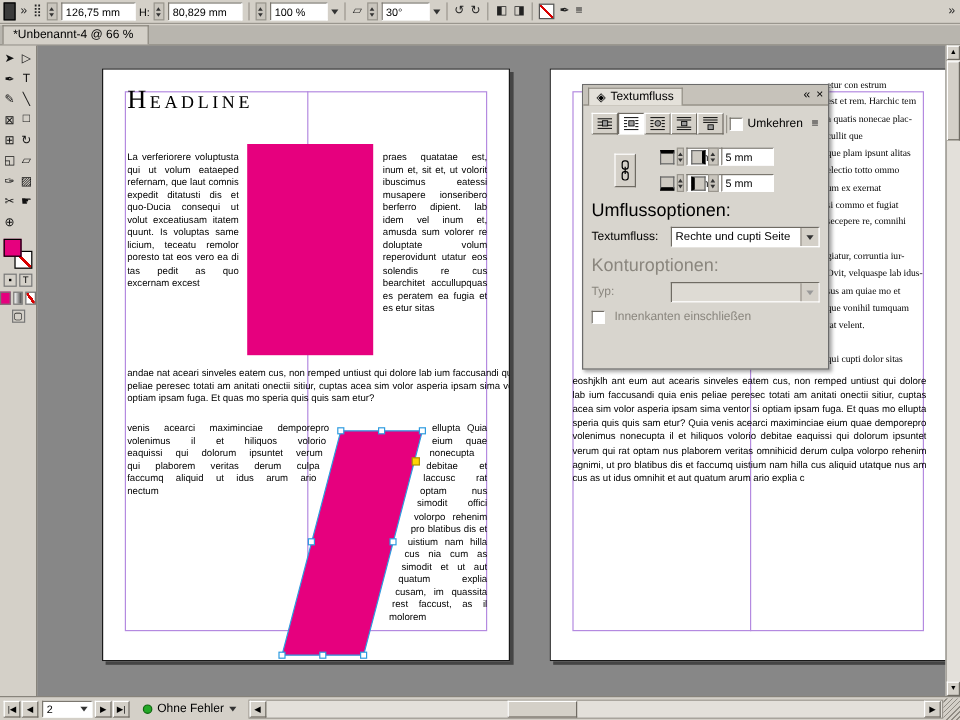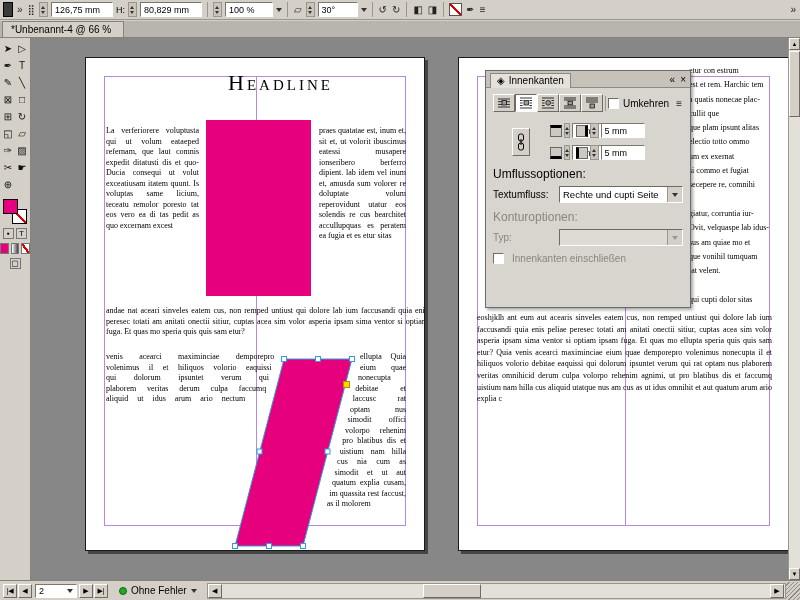--- a/index.html
+++ b/index.html
@@ -37,22 +37,22 @@
 .mini.grad{background:linear-gradient(90deg,#fff,#444)}
 .mini.none{background:linear-gradient(to top right,#fff 40%,#d80000 40%,#d80000 60%,#fff 60%)}
 
 
 #canvas{position:absolute;left:31px;top:38px;width:757px;height:542px;background:#878787;overflow:hidden}
 .page{position:absolute;top:19px;width:340px;height:494px;background:#fff;border:1px solid #1a1a1a;box-shadow:3px 3px 0 rgba(15,15,15,.55);overflow:hidden}
 #page-left{left:54px}
 #page-right{left:427px;width:331px}
 .mg{position:absolute;inset:18px 18px 24px 18px;border:1px solid var(--guide,#b48ae0)}
 .cg{position:absolute;top:18px;bottom:24px;width:1px;background:var(--guide,#b48ae0)}
-.headline{position:absolute;left:20px;top:12px;width:349px;text-align:center;font-family:"Liberation Serif",serif;font-variant:small-caps;font-size:22px;letter-spacing:3px}
-.doc{position:absolute;font-family:Liberation Serif, serif;font-size:8px;line-height:10.5px;text-align:justify;overflow:hidden}
+.headline{position:absolute;left:20px;top:12px;width:349px;font-family:"Liberation Serif",serif;font-variant:small-caps;font-size:22px;letter-spacing:3px}
+.doc{position:absolute;font-family:Liberation Sans, sans-serif;font-size:8px;line-height:10.5px;text-align:justify;overflow:hidden}
 #s1l{left:20px;top:68px;width:93px;height:179px}
 #s1r{left:233px;top:68px;width:87px;height:179px}
 #s2{left:20px;top:248px;width:344px;height:45px}
 #s3l{left:20px;top:294px;width:171px;height:200px;word-spacing:7px}
 #s3r{left:190px;top:294px;width:130px;height:200px}
 .spL{float:right;width:50px;height:197px;shape-outside:polygon(100% 0,100% 100%,0 100%)}
 .spR{float:left;width:84px;height:197px;shape-outside:polygon(0 0,100% 0,42% 100%,0 100%);shape-margin:3px}
 #mrect{position:absolute;left:120px;top:62px;width:105px;height:176px;background:var(--magenta,#e6007e);z-index:5}
 #parashape{position:absolute;left:140px;top:292px;overflow:visible;z-index:6}
 #rlines{position:absolute;left:230px;top:6px;width:82px;font-family:"Liberation Serif",serif;font-size:8px}
@@ -72,21 +72,21 @@
 .cblab{font-size:10px;margin-left:4px}
 .offgrid{display:grid;grid-template-columns:auto 26px auto;row-gap:7px;align-items:center;margin:11px 0 4px}
 .og{display:flex;align-items:center;gap:2px}
 .sideic{width:12px;height:12px;border:1px solid #666;background:#cdc9c1;flex:none}
 .sideic.t{border-top:3px solid #000}
 .sideic.b{border-bottom:3px solid #000}
 .sideic.l{border-left:3px solid #000}
 .sideic.r{border-right:3px solid #000}
 .ofld{width:44px}
 .chainb{grid-row:1/3;justify-self:center;width:18px;height:28px;background:#d4d0c8;border:1px solid;border-color:#fff #6f6b63 #6f6b63 #fff;display:flex;align-items:center;justify-content:center}
-.phead{font-size:12px;margin:7px 0 5px}
+.phead{font-size:15px;margin:7px 0 5px}
 .dis{color:#8a867e}
 .prow{display:flex;align-items:center;gap:4px;margin-bottom:7px}
 .plab{font-size:10px;width:62px;flex:none}
 .dd{flex:1;height:17px;background:#fff;border:1px solid;border-color:#6f6b63 #fff #fff #6f6b63;display:flex;align-items:center;font-size:9.5px;padding-left:3px}
 .dd.off{background:#dedbd4}
 .ddbtn{margin-left:auto;width:15px;height:15px;background:#d4d0c8;border-left:1px solid #9a968e;display:flex;align-items:center;justify-content:center}
 
 
 #statusbar{position:absolute;left:0;top:580px;width:800px;height:20px;background:#d4d0c8;border-top:1px solid #87837b;display:flex;align-items:center;padding-left:3px}
 .sbtn{min-width:14px;height:14px;display:flex;align-items:center;justify-content:center;font-size:7px;background:#d4d0c8;border:1px solid;border-color:#fff #6f6b63 #6f6b63 #fff;margin-right:1px;padding:0 1px}
@@ -247,21 +247,21 @@
           <div class="rline"></div>
           <div class="rline">qui cupti dolor sitas</div>
         </div>
       <div class="doc" id="rbottom">eoshjklh ant eum aut acearis sinveles eatem cus, non remped untiust qui dolore lab ium faccusandi quia enis peliae peresec totati am anitati onectii sitiur, cuptas acea sim volor asperia ipsam sima ventor si optiam ipsam fuga. Et quas mo ellupta speria quis quis sam etur? Quia venis acearci maximinciae eium quae demporepro volenimus nonecupta il et hiliquos volorio debitae eaquissi qui dolorum ipsuntet verum qui rat optam nus plaborem veritas omnihicid derum culpa volorpo rehenim agnimi, ut pro blatibus dis et faccumq uistium nam hilla cus aliquid utatque nus am cus as ut idus omnihit et aut quatum arum ario explia c</div>
     </div>
 
     <div id="panel">
       <div class="ptitle">
         <div class="ptab">
           <span>◈</span>
-          <span>Innenkanten</span>
+          <span>Textumfluss</span>
         </div>
         <div class="ptbtns">
           <span>«</span>
           <span>×</span>
         </div>
       </div>
       <div class="pbody">
         <div class="modes">
           <div class="wbtn">
             <svg class="wico" width="14" height="12" viewBox="0 0 12 12">

